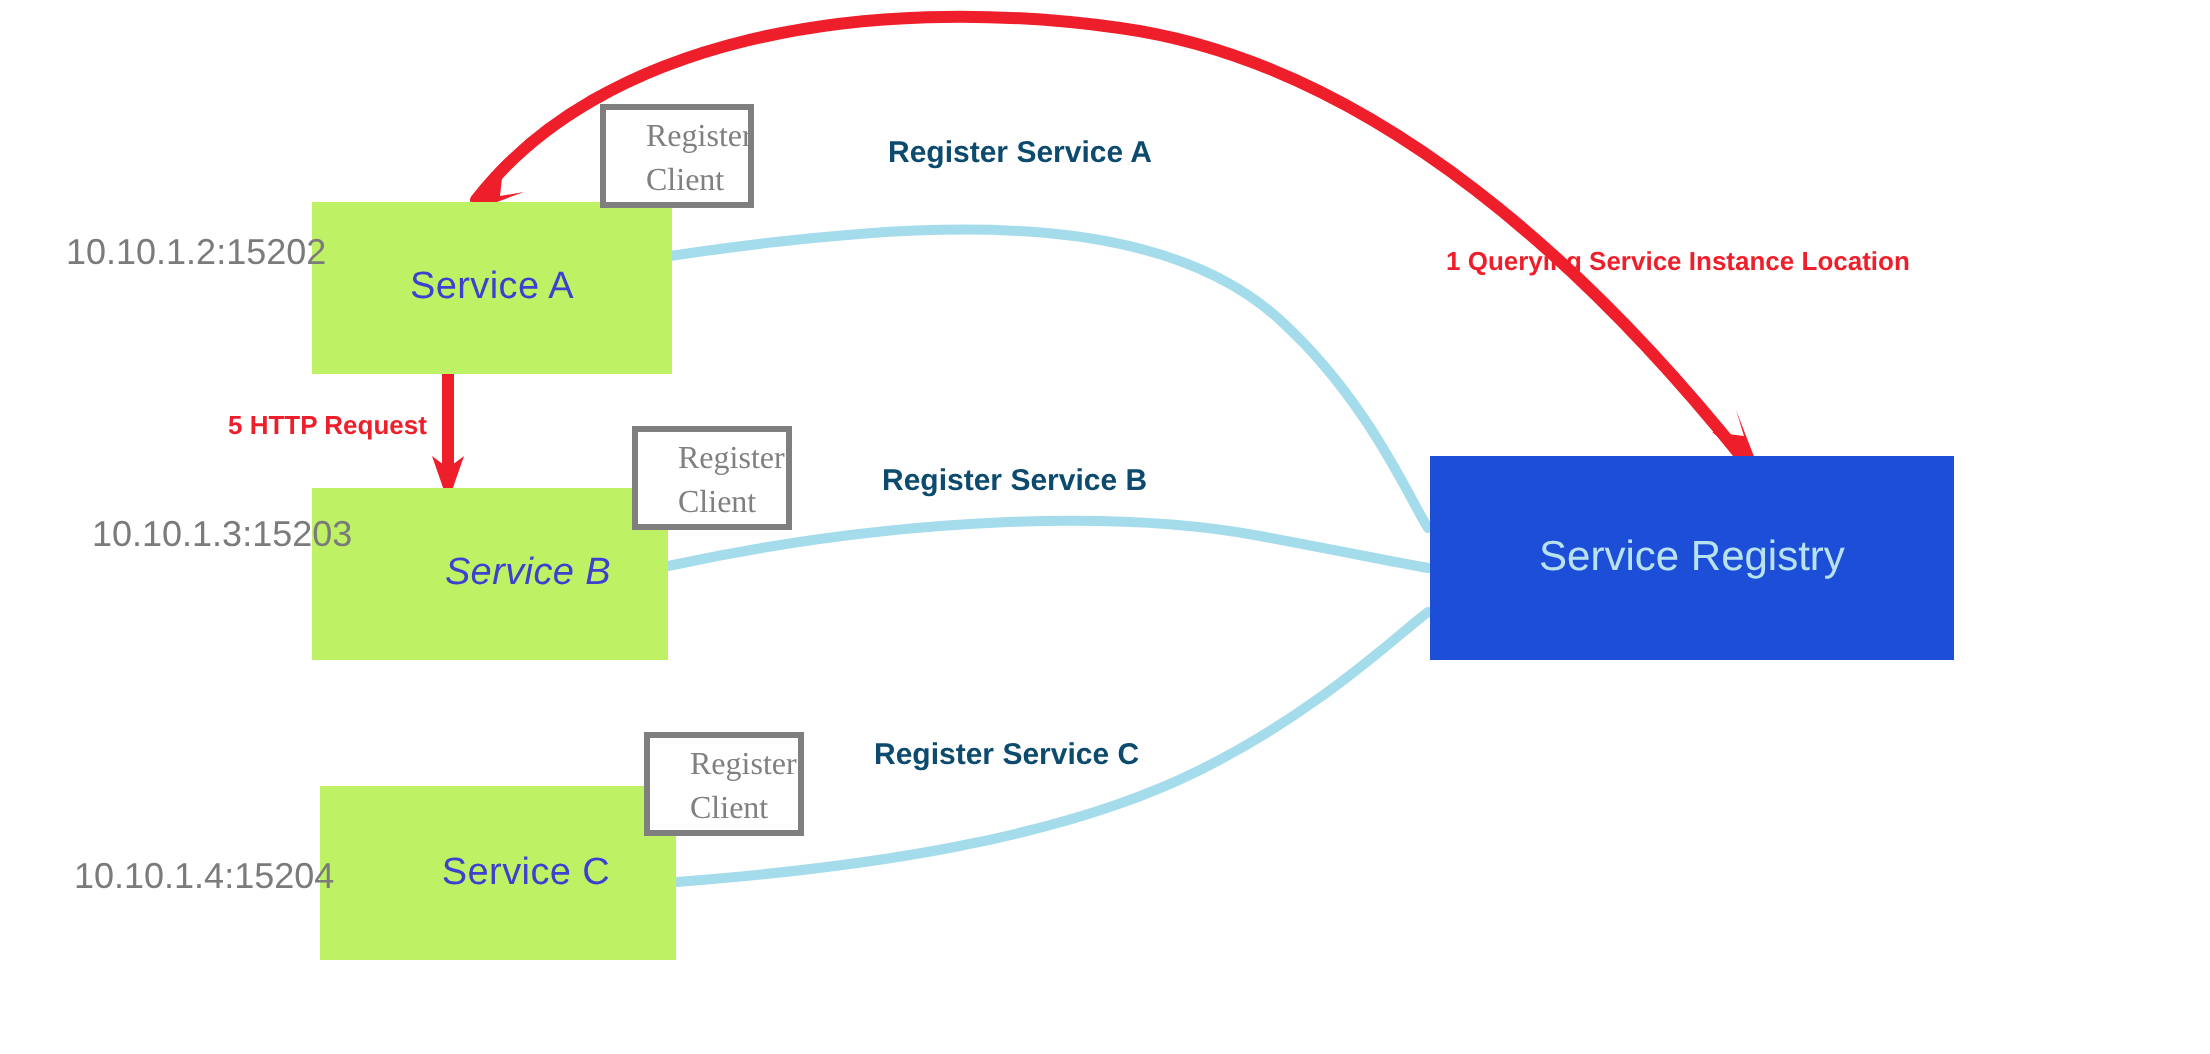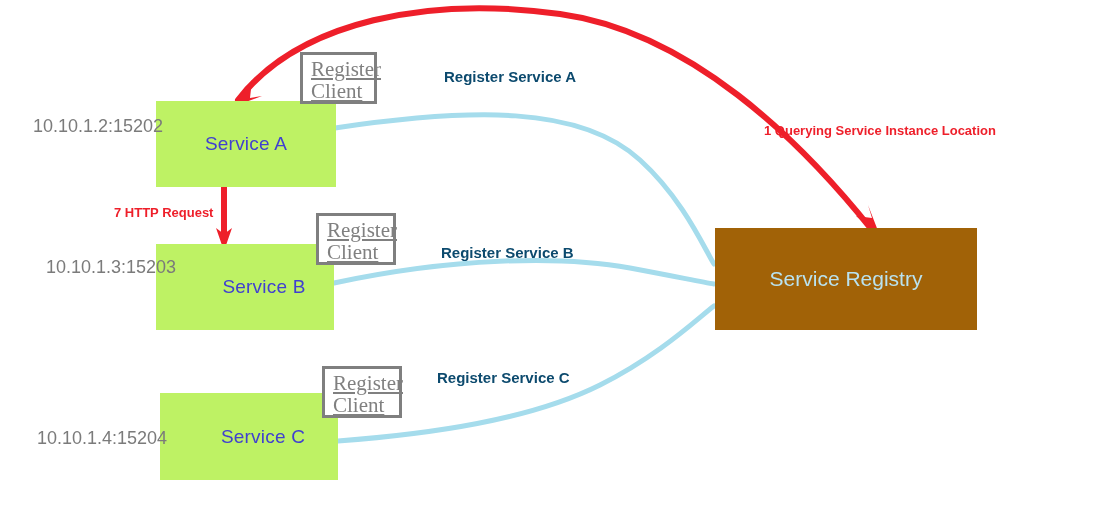--- a/index.html
+++ b/index.html
@@ -34,21 +34,21 @@
     background: #bef264;
   }
   .svc-label {
     color: #4040d0;
     font-size: 19px;
     font-family: "Liberation Sans", sans-serif;
     letter-spacing: 0.2px;
     white-space: nowrap;
   }
   .registry-box {
-    background: #a16207;
+    background: #1d4ed8;
     text-align: right;
   }
   .registry-label {
     color: #b9e2ef;
     font-size: 21px;
     font-family: "Liberation Sans", sans-serif;
     white-space: nowrap;
   }
   .addr {
     position: absolute;
@@ -56,25 +56,24 @@
     font-size: 18px;
     font-family: "Liberation Sans", sans-serif;
     white-space: nowrap;
   }
   .reg-client {
     position: absolute;
     box-sizing: border-box;
     background: #ffffff;
     border: 3px solid #7f7f7f;
     color: #808080;
-    font-size: 21px;
+    font-size: 16px;
     line-height: 22px;
     font-family: "Liberation Serif", serif;
-    padding: 3px 0 0 8px;
-    text-decoration: underline;
+    padding: 3px 0 0 20px;
   }
   .edge-label {
     position: absolute;
     color: #0c4a6e;
     font-size: 15px;
     font-weight: bold;
     font-family: "Liberation Sans", sans-serif;
     white-space: nowrap;
   }
   .red-label {
@@ -111,39 +110,39 @@
     <span class="svc-label">Service A</span>
   </div>
   <div class="addr" style="left:33px; top:116px;">10.10.1.2:15202</div>
   <div class="reg-client" style="left:300px; top:52px; width:77px; height:52px;">
     <div>Register</div>
     <div>Client</div>
   </div>
   <div class="edge-label" style="left:444px; top:68px;">Register Service A</div>
 
   <div class="node svc-box" style="left:156px; top:244px; width:178px; height:86px;">
-    <span class="svc-label" style="margin-left:38px;">Service B</span>
+    <span class="svc-label" style="margin-left:38px;font-style:italic;">Service B</span>
   </div>
   <div class="addr" style="left:33px; top:257px;margin-left:13px;">10.10.1.3:15203</div>
   <div class="reg-client" style="left:316px; top:213px; width:80px; height:52px;">
     <div>Register</div>
     <div>Client</div>
   </div>
-  <div class="edge-label" style="left:441px; top:244px;">Register Service B</div>
+  <div class="edge-label" style="left:441px; top:232px;">Register Service B</div>
 
   <div class="node svc-box" style="left:160px; top:393px; width:178px; height:87px;">
     <span class="svc-label" style="margin-left:28px;">Service C</span>
   </div>
   <div class="addr" style="left:37px; top:428px;">10.10.1.4:15204</div>
   <div class="reg-client" style="left:322px; top:366px; width:80px; height:52px;">
     <div>Register</div>
     <div>Client</div>
   </div>
   <div class="edge-label" style="left:437px; top:369px;">Register Service C</div>
 
   <div class="node registry-box" style="left:715px; top:228px; width:262px; height:102px;">
     <span class="registry-label">Service Registry</span>
   </div>
 
-  <div class="red-label" style="left:764px; top:123px;">1 Querying Service Instance Location</div>
-  <div class="red-label" style="left:114px; top:205px;">7 HTTP Request</div>
+  <div class="red-label" style="left:723px; top:123px;">1 Querying Service Instance Location</div>
+  <div class="red-label" style="left:114px; top:205px;">5 HTTP Request</div>
 
 </div>
 
 </body></html>

